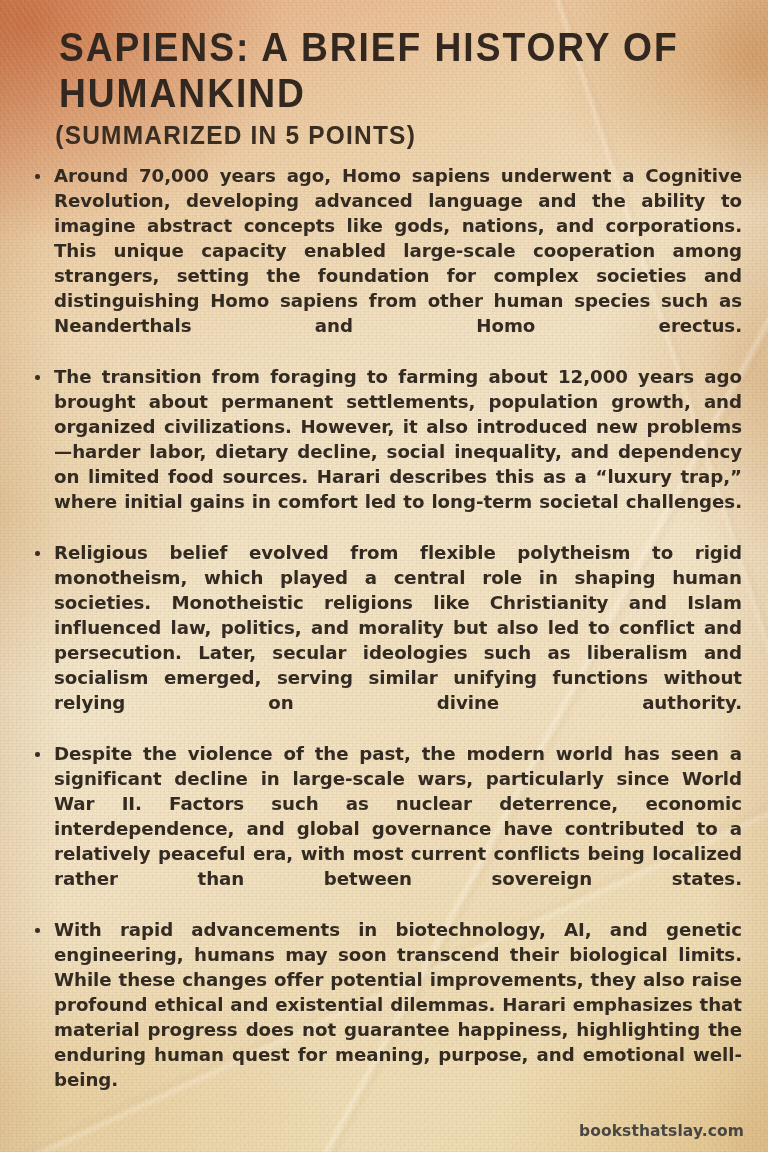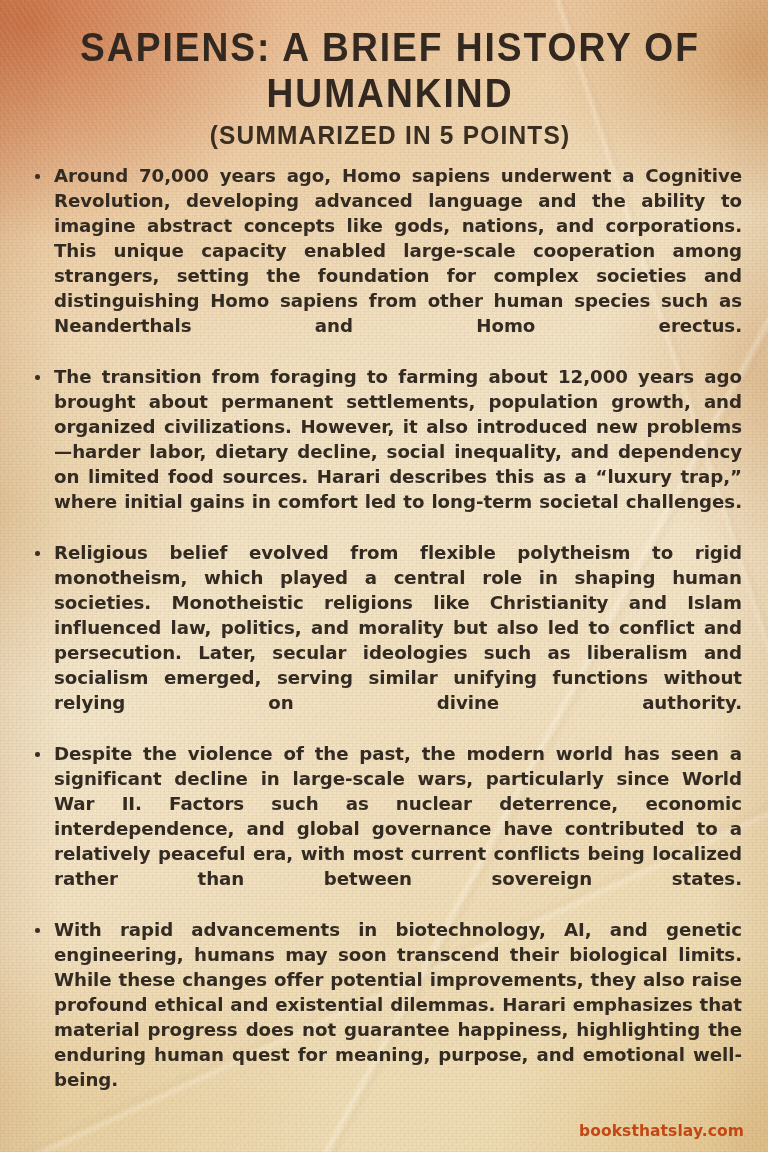--- a/index.html
+++ b/index.html
@@ -85,21 +85,21 @@
   .content {
     position: relative;
     z-index: 5;
     padding: 0;
     height: 100%;
     box-sizing: border-box;
   }
 
   .title-block {
     padding: 24px 22px 0 34px;
-    text-align: center;
+    text-align: left;
   }
   .title-line {
     font-family: "Liberation Sans Narrow", "Liberation Sans", sans-serif;
     font-weight: 700;
     font-size: 40px;
     line-height: 46px;
     letter-spacing: 2.1px;
     color: #33281f;
     text-transform: uppercase;
     transform: scaleX(0.93);
@@ -158,21 +158,21 @@
 
   .watermark {
     position: absolute;
     right: 24px;
     bottom: 12px;
     z-index: 6;
     font-family: "DejaVu Sans", sans-serif;
     font-weight: 700;
     font-size: 15.5px;
     letter-spacing: 0.1px;
-    color: #c2410c;
+    color: #404040;
     opacity: 0.95;
   }
 </style>
 </head>
 <body>
 
 <div id="poster">
 
   <div class="bg-layer bg-base"></div>
   <div class="bg-layer bg-blotch-a"></div>

